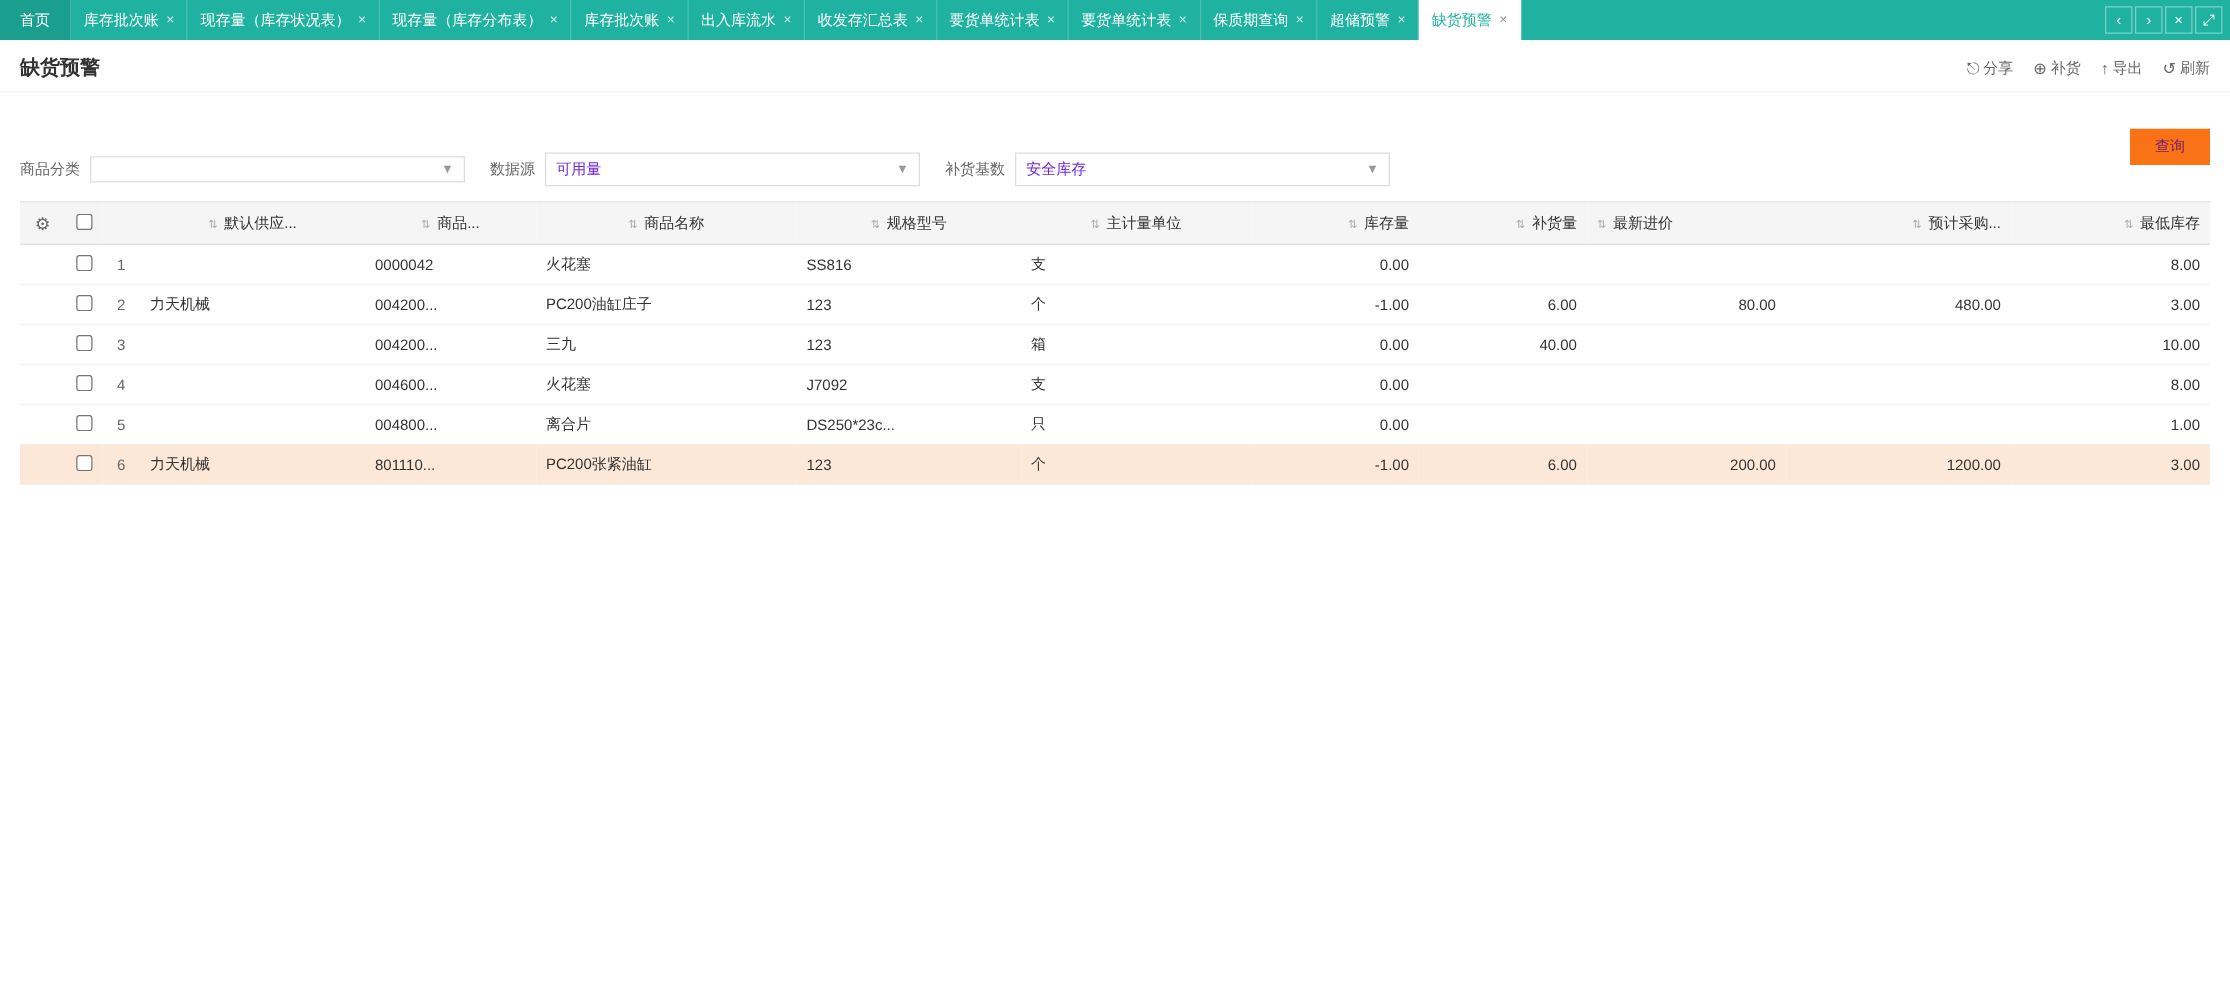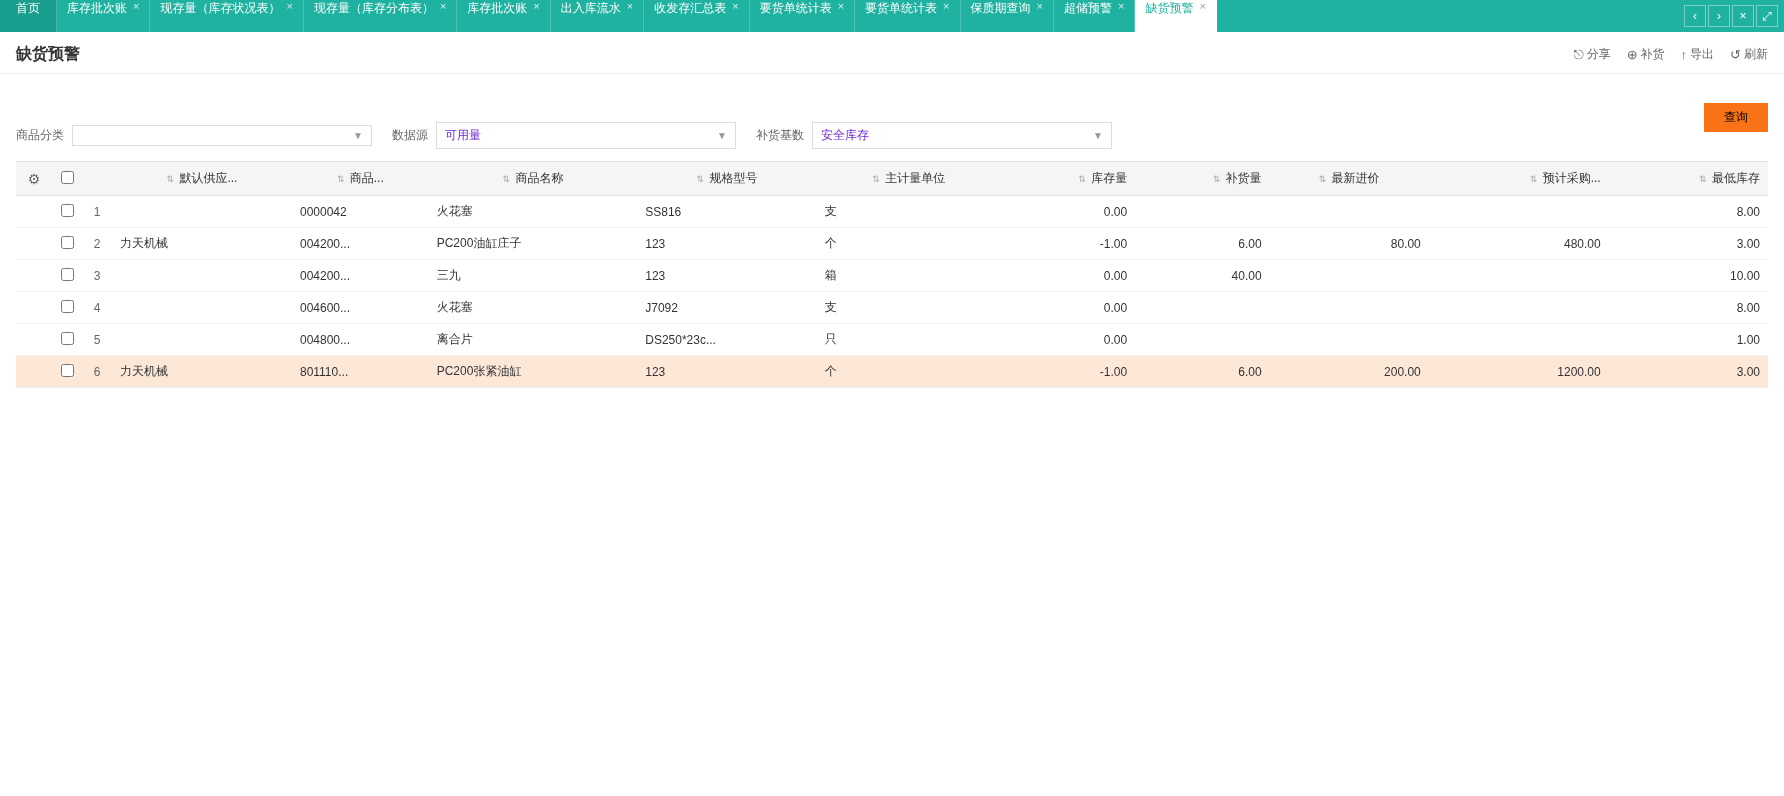--- a/index.html
+++ b/index.html
@@ -8,20 +8,21 @@
     
     .top-nav {
       display: flex;
       align-items: center;
       background: #20b2a0;
       height: 32px;
       overflow: hidden;
     }
     .top-nav .tab {
       display: flex;
+      align-items: center;
       padding: 0 10px;
       height: 100%;
       color: #fff;
       white-space: nowrap;
       cursor: pointer;
       font-size: 12px;
       border-right: 1px solid rgba(255,255,255,0.2);
       gap: 4px;
     }
     .top-nav .tab.home {
@@ -132,21 +133,21 @@
     .filter-select .chevron {
       color: #999;
       font-size: 10px;
     }
     .filter-value {
       color: #6d28d9;
       font-size: 12px;
     }
     .query-btn {
       background: #f97316;
-      color: #000000;
+      color: #701a75;
       border: none;
       padding: 6px 20px;
       cursor: pointer;
       font-size: 12px;
       border-radius: 0;
       margin-left: auto;
     }
     .settings-btn {
       background: #fff;
       color: #f97316;
@@ -363,21 +364,21 @@
             <span>主计量单位</span>
           </th>
           <th style="text-align:right">
             <span class="sort-icon">⇅</span>
             <span>库存量</span>
           </th>
           <th style="text-align:right">
             <span class="sort-icon">⇅</span>
             <span>补货量</span>
           </th>
-          <th style="text-align:center">
+          <th style="text-align:left">
             <span class="sort-icon">⇅</span>
             <span>最新进价</span>
           </th>
           <th style="text-align:right">
             <span class="sort-icon">⇅</span>
             <span>预计采购...</span>
           </th>
           <th style="text-align:right">
             <span class="sort-icon">⇅</span>
             <span>最低库存</span>

